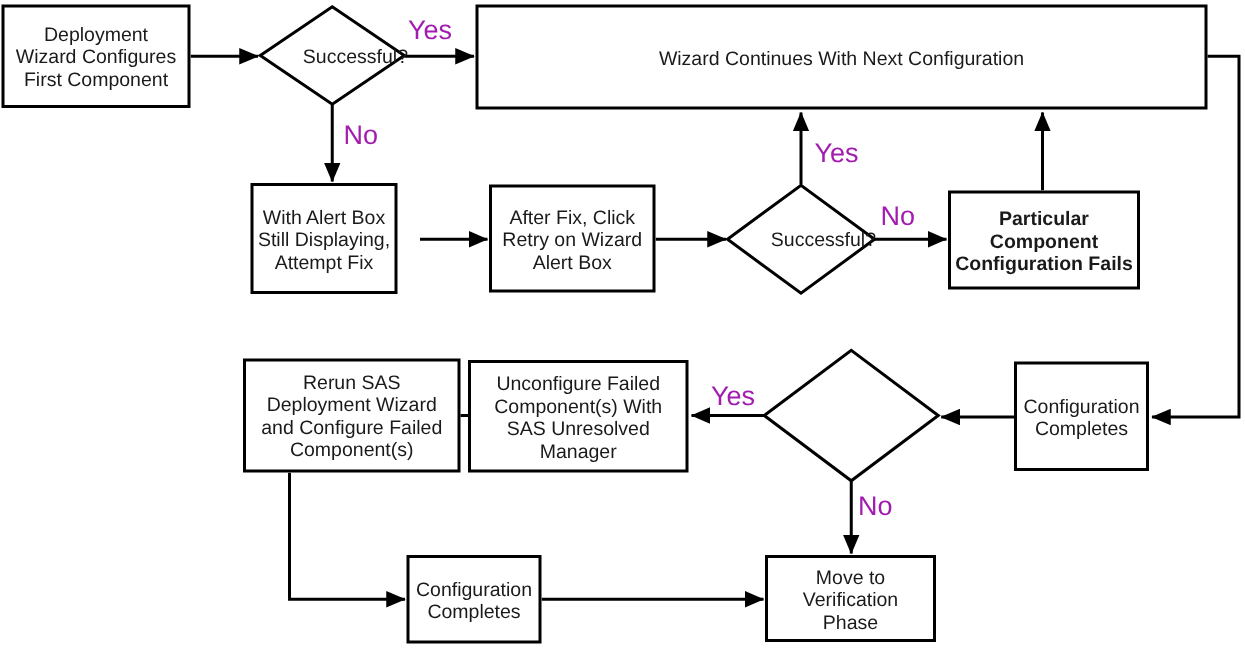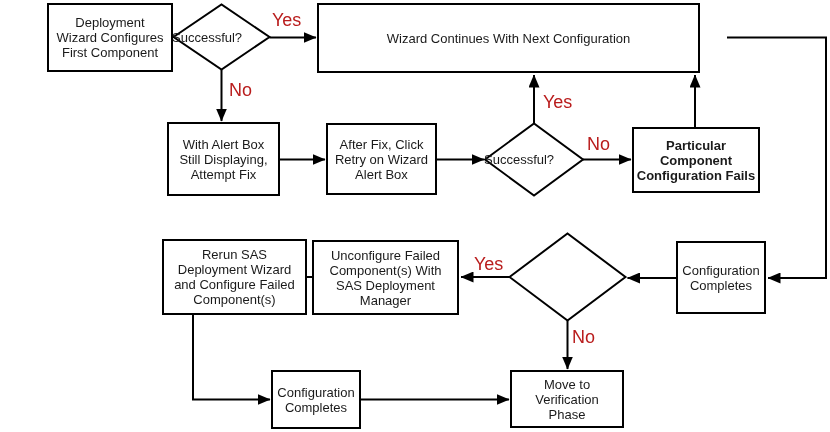--- a/index.html
+++ b/index.html
@@ -31,36 +31,36 @@
     display: flex;
     align-items: center;
     justify-content: center;
     text-align: center;
     font-size: 13px;
     line-height: 15px;
     white-space: pre-line;
   }
   .dlabel {
     position: absolute;
-    text-align: left;
+    text-align: right;
     font-size: 13px;
     line-height: 15px;
     white-space: pre-line;
   }
   .elabel {
     position: absolute;
     font-size: 18px;
     line-height: 20px;
-    color: #b91c1c;
+    color: #a21caf;
   }
 
   
-  .n-deploy   { left: 1px;   top: 3px;   width: 126px; height: 69px; margin-left: 46px; }
-  .n-continue { left: 317px; top: 3px;   width: 383px; height: 70px; }
-  .n-alert    { left: 167px; top: 122px; width: 113px; height: 74px; }
+  .n-deploy   { left: 1px;   top: 3px;   width: 126px; height: 69px; }
+  .n-continue { left: 317px; top: 3px;   width: 488px; height: 70px; }
+  .n-alert    { left: 167px; top: 122px; width: 98px; height: 74px; }
   .n-afterfix { left: 326px; top: 123px; width: 111px; height: 72px; }
   .n-partfail { left: 632px; top: 127px; width: 128px; height: 66px; font-weight: bold; }
   .n-ccright  { left: 676px; top: 241px; width: 90px;  height: 73px; }
   .n-unconf   { left: 312px; top: 240px; width: 147px; height: 75px; }
   .n-rerun    { left: 121px; top: 239px; width: 145px; height: 76px; margin-left: 41px; }
   .n-ccbottom { left: 271px; top: 370px; width: 90px;  height: 59px; }
   .n-move     { left: 510px; top: 370px; width: 114px; height: 58px; }
 
   .dl-1 { left: 172px; top: 30px;  width: 100px; }
   .dl-2 { left: 484px; top: 152px; width: 100px; }
@@ -126,21 +126,21 @@
 
   <div class="node n-partfail">Particular
 Component
 Configuration Fails</div>
 
   <div class="node n-ccright">Configuration
 Completes</div>
 
   <div class="node n-unconf">Unconfigure Failed
 Component(s) With
-SAS Deployment
+SAS Unresolved
 Manager</div>
 
   <div class="node n-rerun">Rerun SAS
 Deployment Wizard
 and Configure Failed
 Component(s)</div>
 
   <div class="node n-ccbottom">Configuration
 Completes</div>
 

